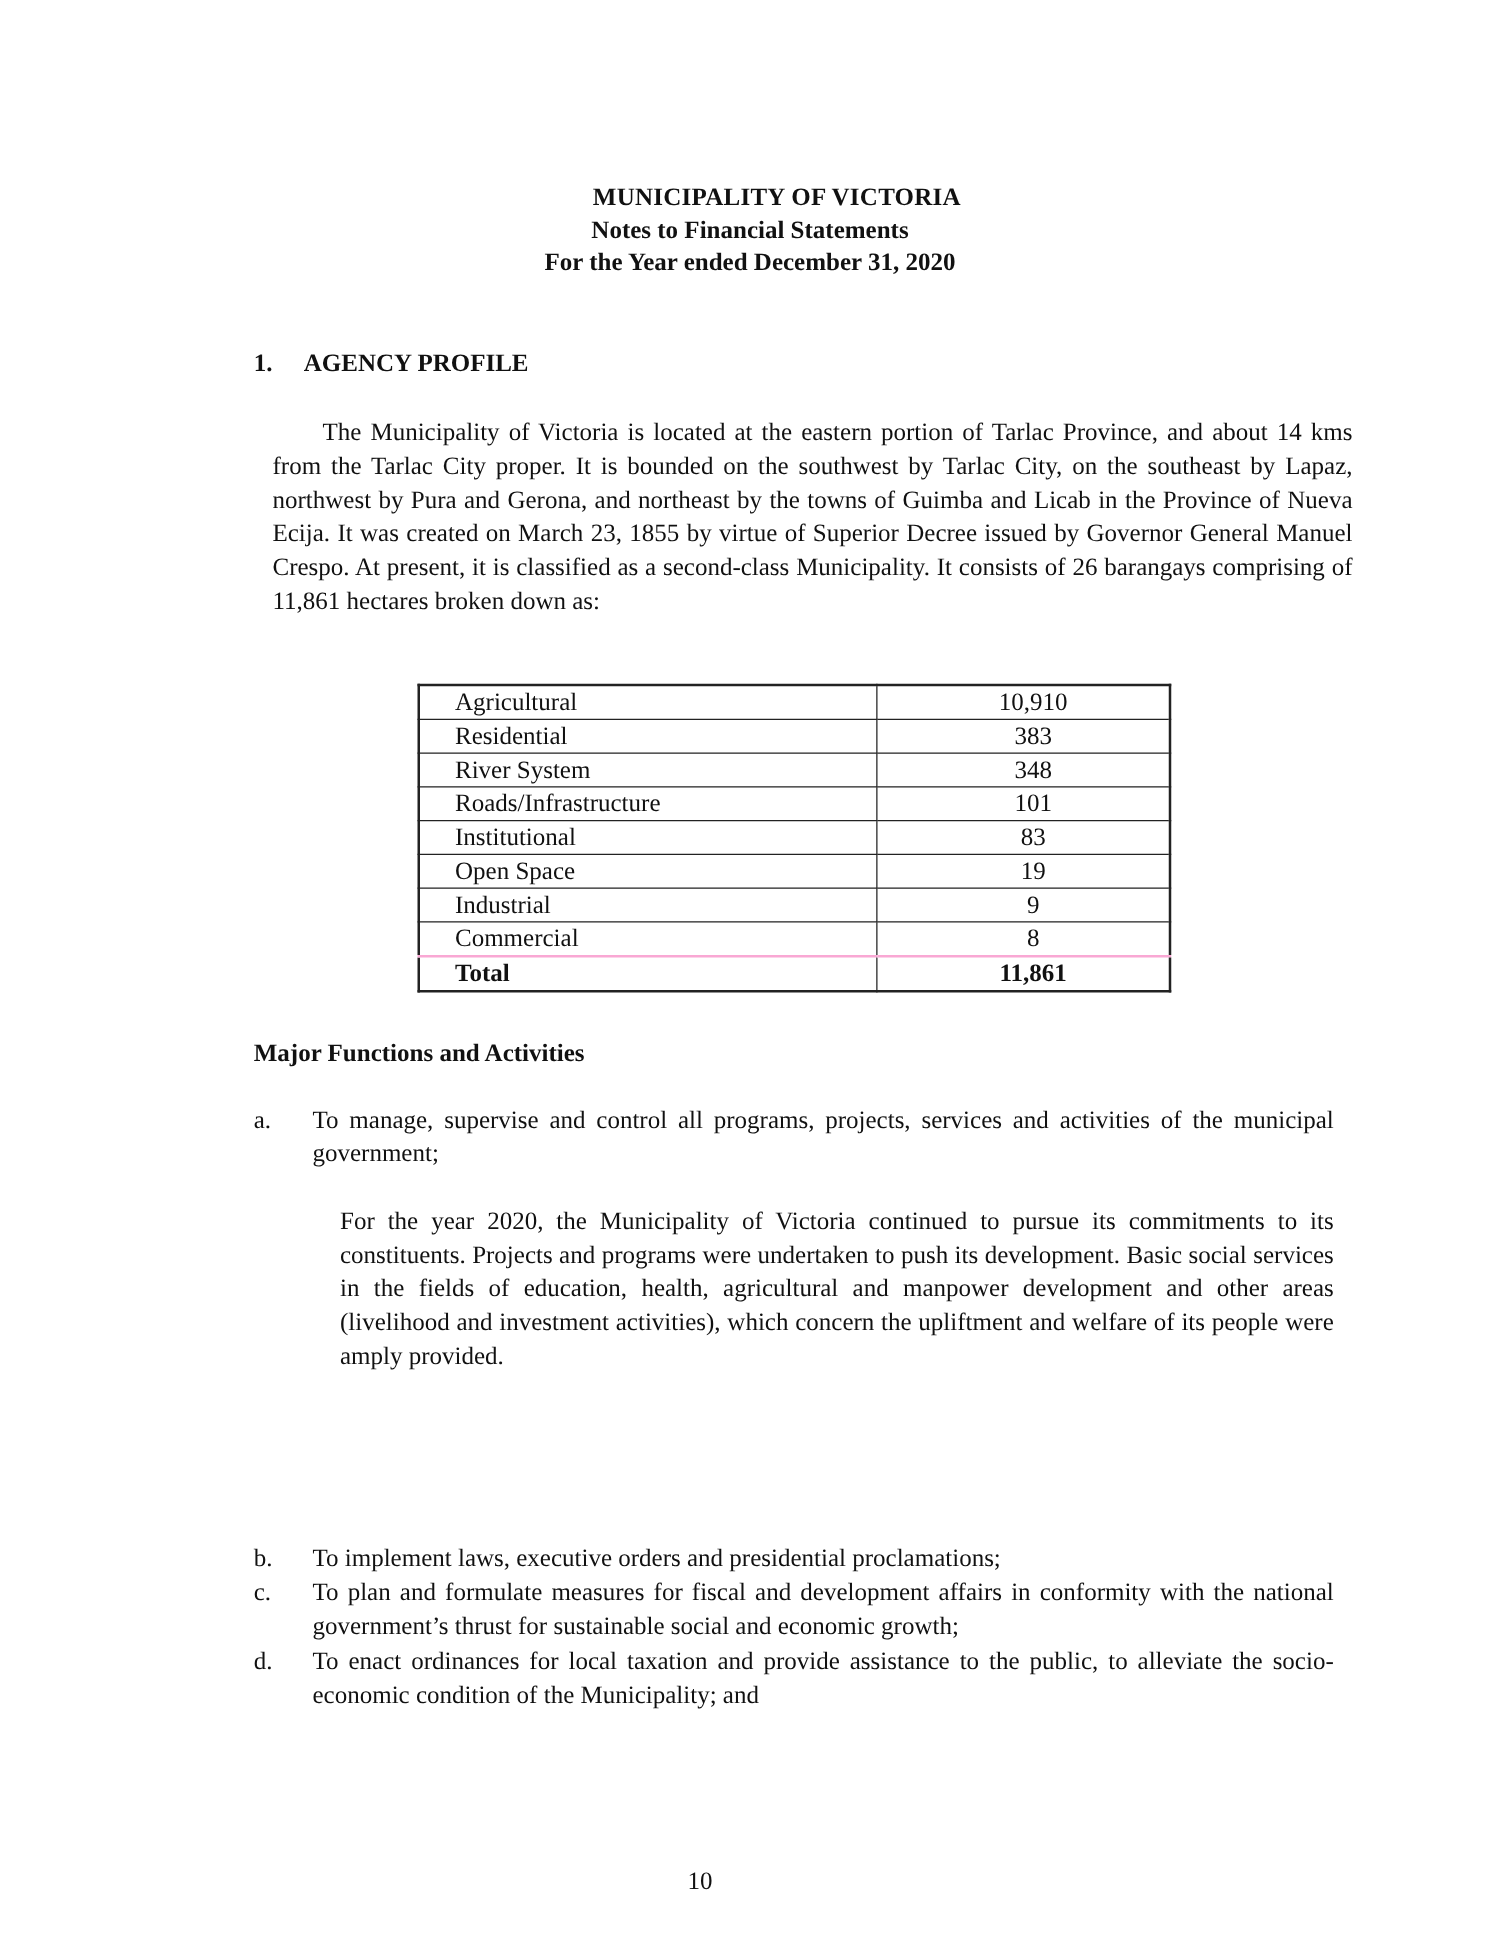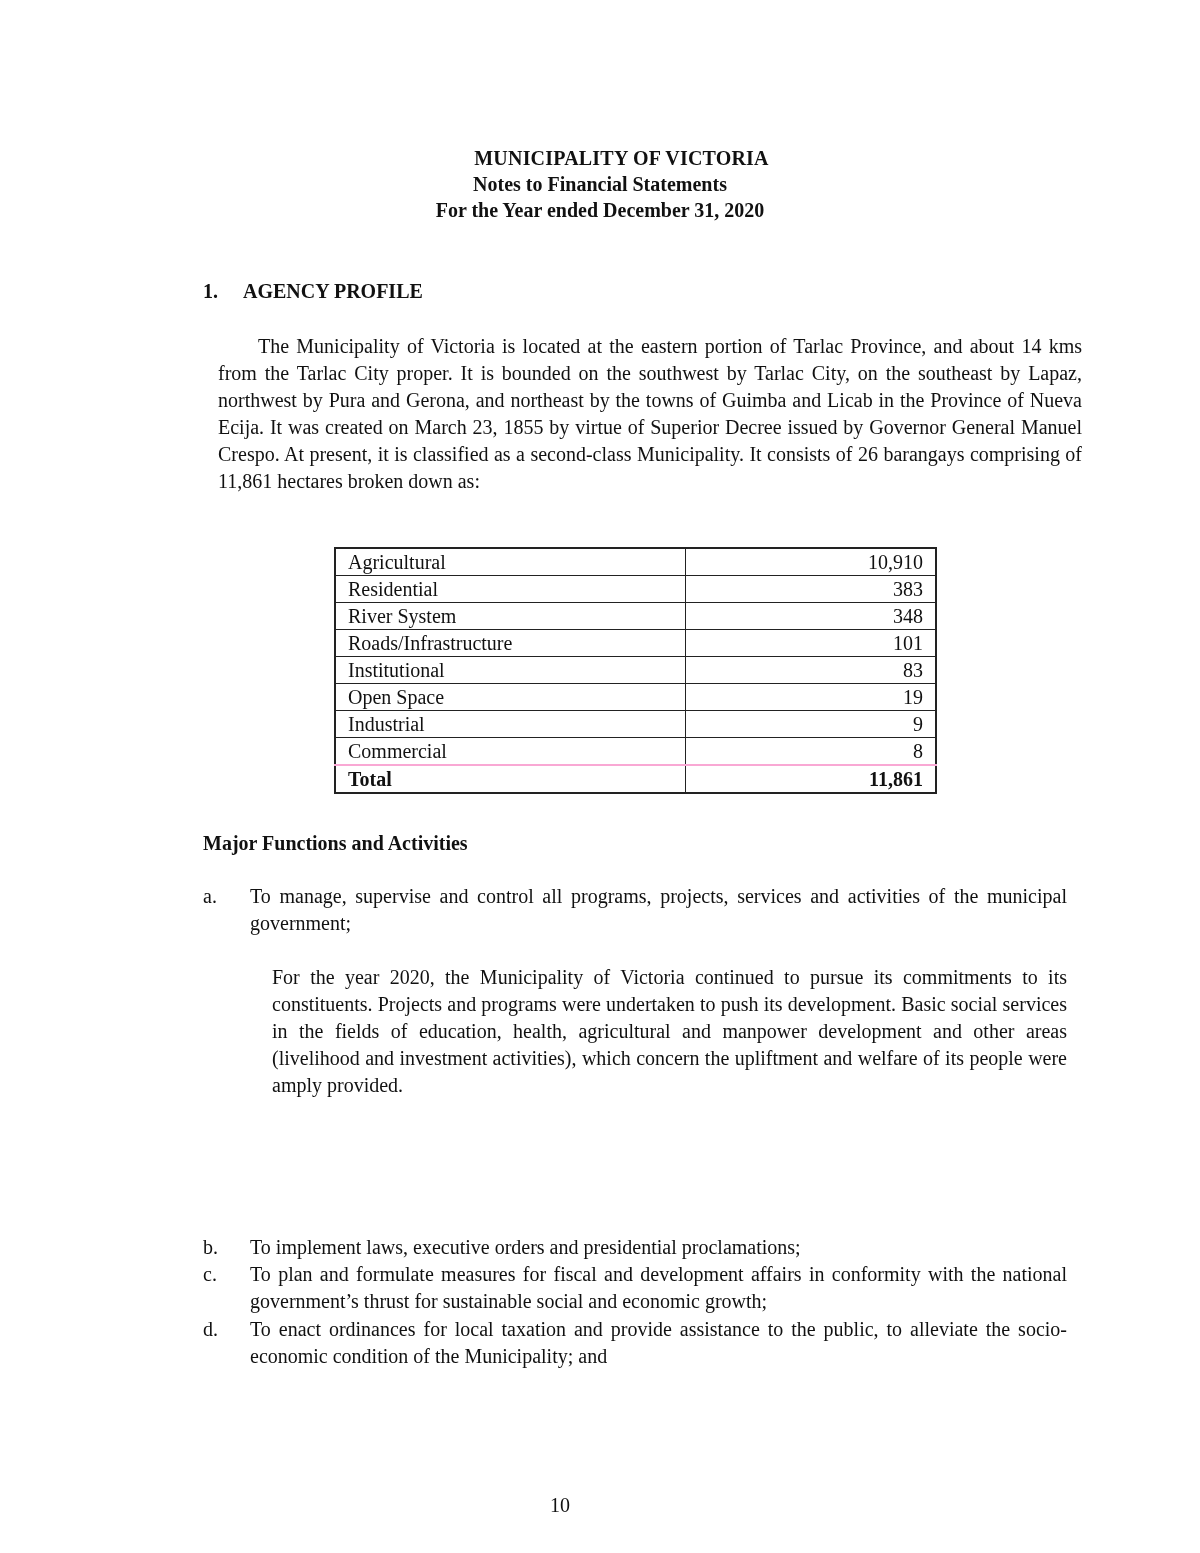--- a/index.html
+++ b/index.html
@@ -61,25 +61,25 @@
       left: 334px;
       top: 547px;
       width: 603px;
       border-collapse: collapse;
       font-size: 20px;
       border: 2px solid #222;
     }
     table.land td {
       border: 1.5px solid #222;
       height: 26px;
-      padding: 0 12px 0 12px;
+      padding: 0 12px 0 28px;
       line-height: 26px;
     }
     table.land td.cat { width: 325px; }
-    table.land td.val { text-align: right; }
+    table.land td.val { text-align: center; }
     table.land tr.total td { font-weight: bold; border-top: 2px solid #f9a8d4; }
 
     .subhead {
       position: absolute;
       left: 203px;
       top: 830px;
       font-size: 20px;
       font-weight: bold;
       line-height: 26px;
     }

